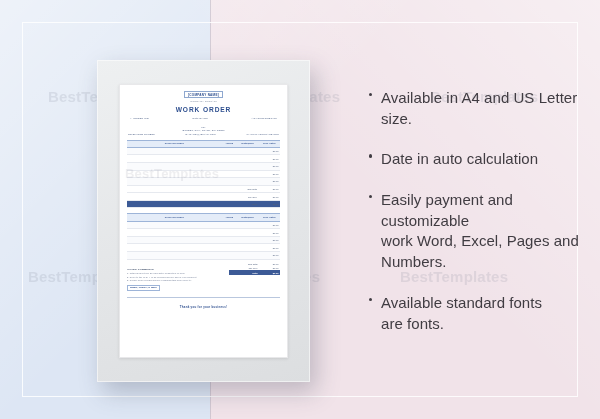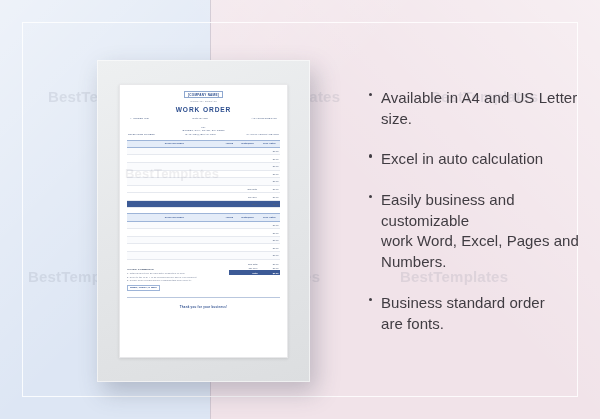--- a/index.html
+++ b/index.html
@@ -439,30 +439,30 @@
 
   <div class="features">
 
     <div class="feature">
       <span class="dot"></span>
       <span>Available in A4 and US Letter size.</span>
     </div>
 
     <div class="feature">
       <span class="dot"></span>
-      <span>Excel in auto calculation</span>
+      <span>Date in auto calculation</span>
     </div>
 
     <div class="feature">
       <span class="dot"></span>
-      <span>Easily business and customizable</span>
+      <span>Easily payment and customizable</span>
       <span class="ln2">work Word, Excel, Pages and Numbers.</span>
     </div>
 
     <div class="feature">
       <span class="dot"></span>
-      <span>Business standard order</span>
+      <span>Available standard fonts</span>
       <span class="ln2">are fonts.</span>
     </div>
 
   </div>
 
 </div>
 
 </body></html>

